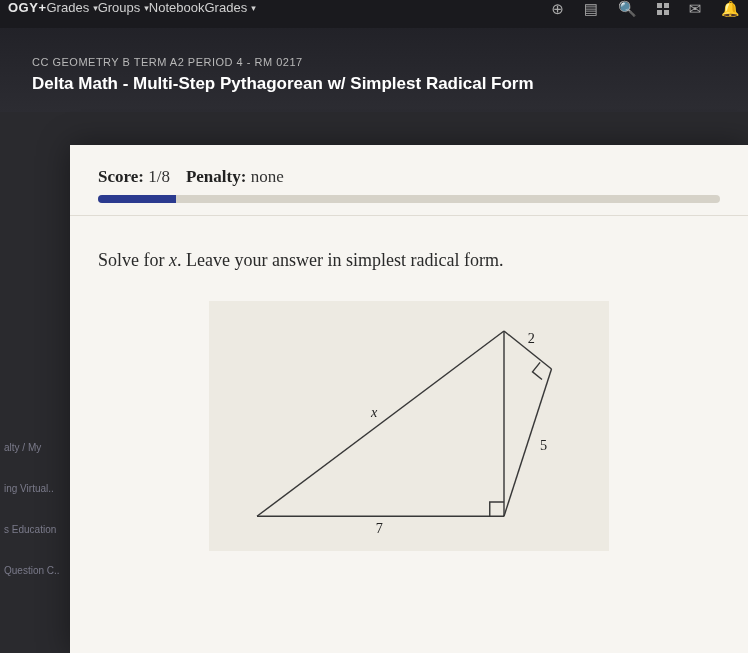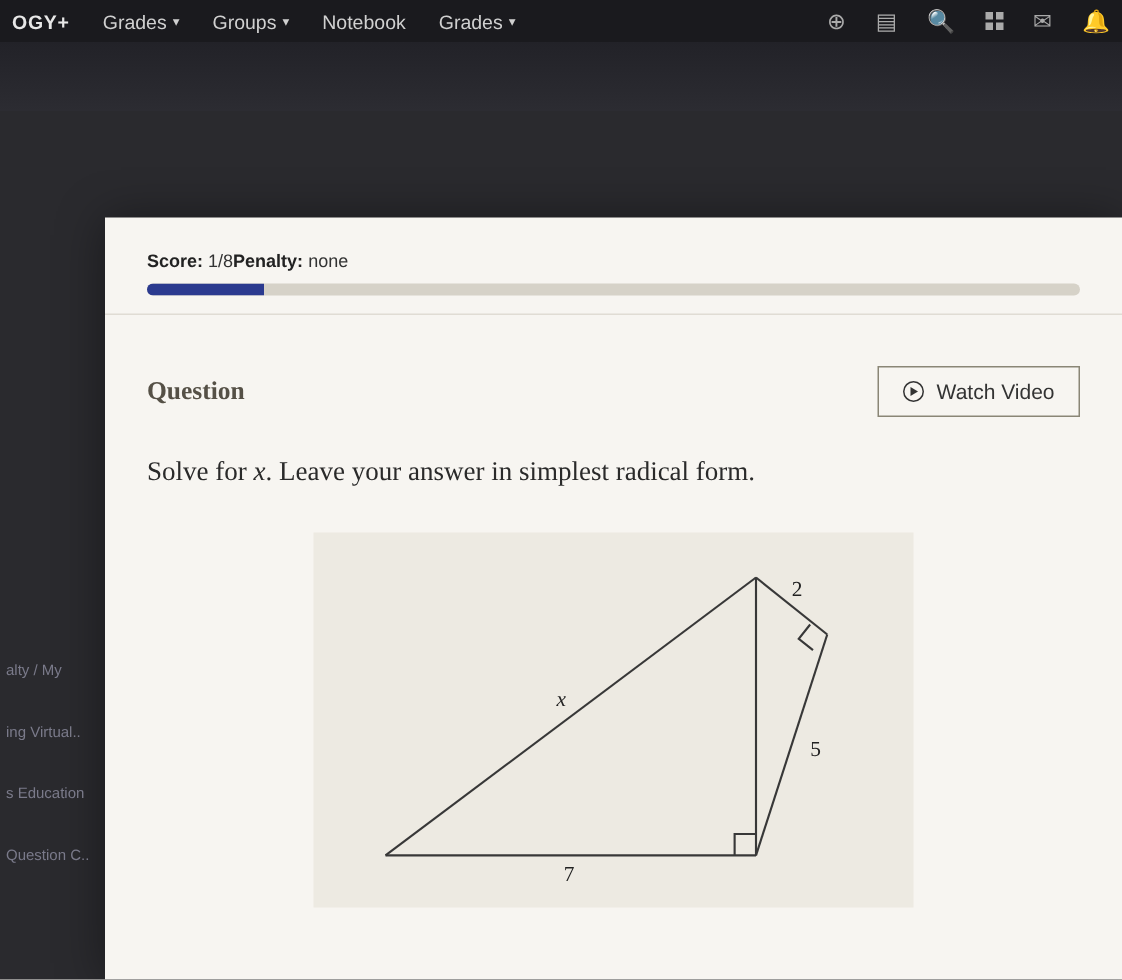--- a/index.html
+++ b/index.html
@@ -8,23 +8,22 @@
       height: 653px;
       font-family: -apple-system, BlinkMacSystemFont, "Segoe UI", Arial, sans-serif;
       background: #2a2a2e;
       overflow: hidden;
       position: relative;
     }
     .topbar {
       background: #1a1a1e;
       height: 28px;
       display: flex;
-      align-items: center;
+      align-items: flex-start;
       padding: 0 8px;
-      gap: 22px;
       color: #d0d0d0;
       font-size: 13px;
     }
     .topbar .logo {
       font-weight: 600;
       color: #e8e8e8;
       letter-spacing: 0.5px;
     }
     .topbar .nav-item {
       cursor: pointer;
@@ -90,22 +89,24 @@
       bottom: 0;
       background: #f7f5f1;
       box-shadow: 0 0 30px rgba(0,0,0,0.4);
     }
     .score-row {
       padding: 22px 28px 12px 28px;
       border-bottom: 1px solid #e0dcd4;
     }
     .score-row .labels {
       display: flex;
-      font-size: 12px;
+      gap: 16px;
+      font-size: 17px;
       color: #333;
+      font-family: Liberation Serif, serif;
     }
     .score-row .labels b { color: #222; }
     .progress-bar {
       margin-top: 8px;
       height: 8px;
       background: #d6d2c8;
       border-radius: 4px;
       overflow: hidden;
       position: relative;
     }
@@ -213,20 +214,22 @@
         <i></i>
         <i></i>
         <i></i>
       </span>
     <span>✉</span>
     <span style="color:#e05a4a">🔔</span>
   </div>
 </div>
 
 <div class="header-section">
+  <div class="breadcrumb">CC GEOMETRY B  TERM A2  PERIOD 4 - RM 0217</div>
+  <div class="assignment-title">Delta Math - Multi-Step Pythagorean w/ Simplest Radical Form</div>
 </div>
 
 <div class="left-links">
   <div>alty / My</div>
   <div>ing Virtual..</div>
   <div>s Education</div>
   <div>Question C..</div>
 </div>
 
 <div class="content-card">
@@ -240,27 +243,20 @@
         <b>Penalty:</b>
         <span>none</span>
       </span>
     </div>
     <div class="progress-bar">
       <div class="progress-fill"></div>
     </div>
   </div>
 
   <div class="question-area">
-    <div class="question-header">
-      <div class="question-label">Question</div>
-      <div class="watch-video">
-        <span class="play-ico"></span>
-        <span>Watch Video</span>
-      </div>
-    </div>
     <div class="prompt">
       <span>Solve for </span><span class="var">x</span><span>. Leave your answer in simplest radical form.</span>
     </div>
 
     <div class="figure-wrap">
       <svg class="triangle" viewBox="0 0 400 230">
 
         <line x1="40" y1="210" x2="300" y2="210"></line>
         <line x1="300" y1="210" x2="300" y2="15"></line>
         <line x1="40" y1="210" x2="300" y2="15"></line>

